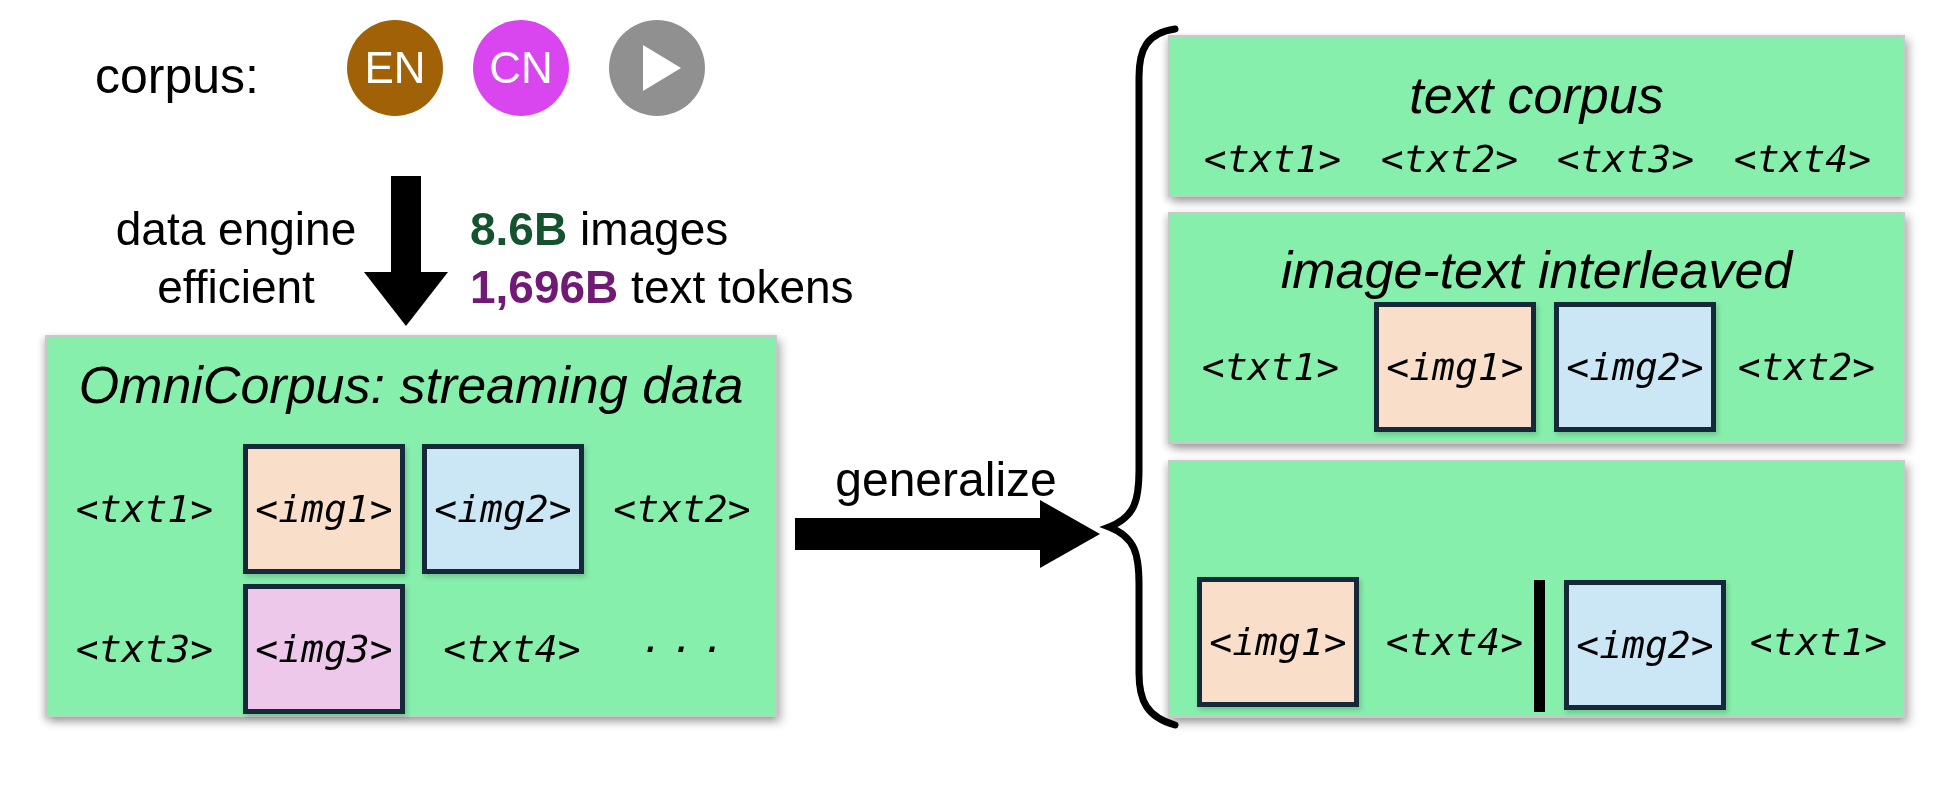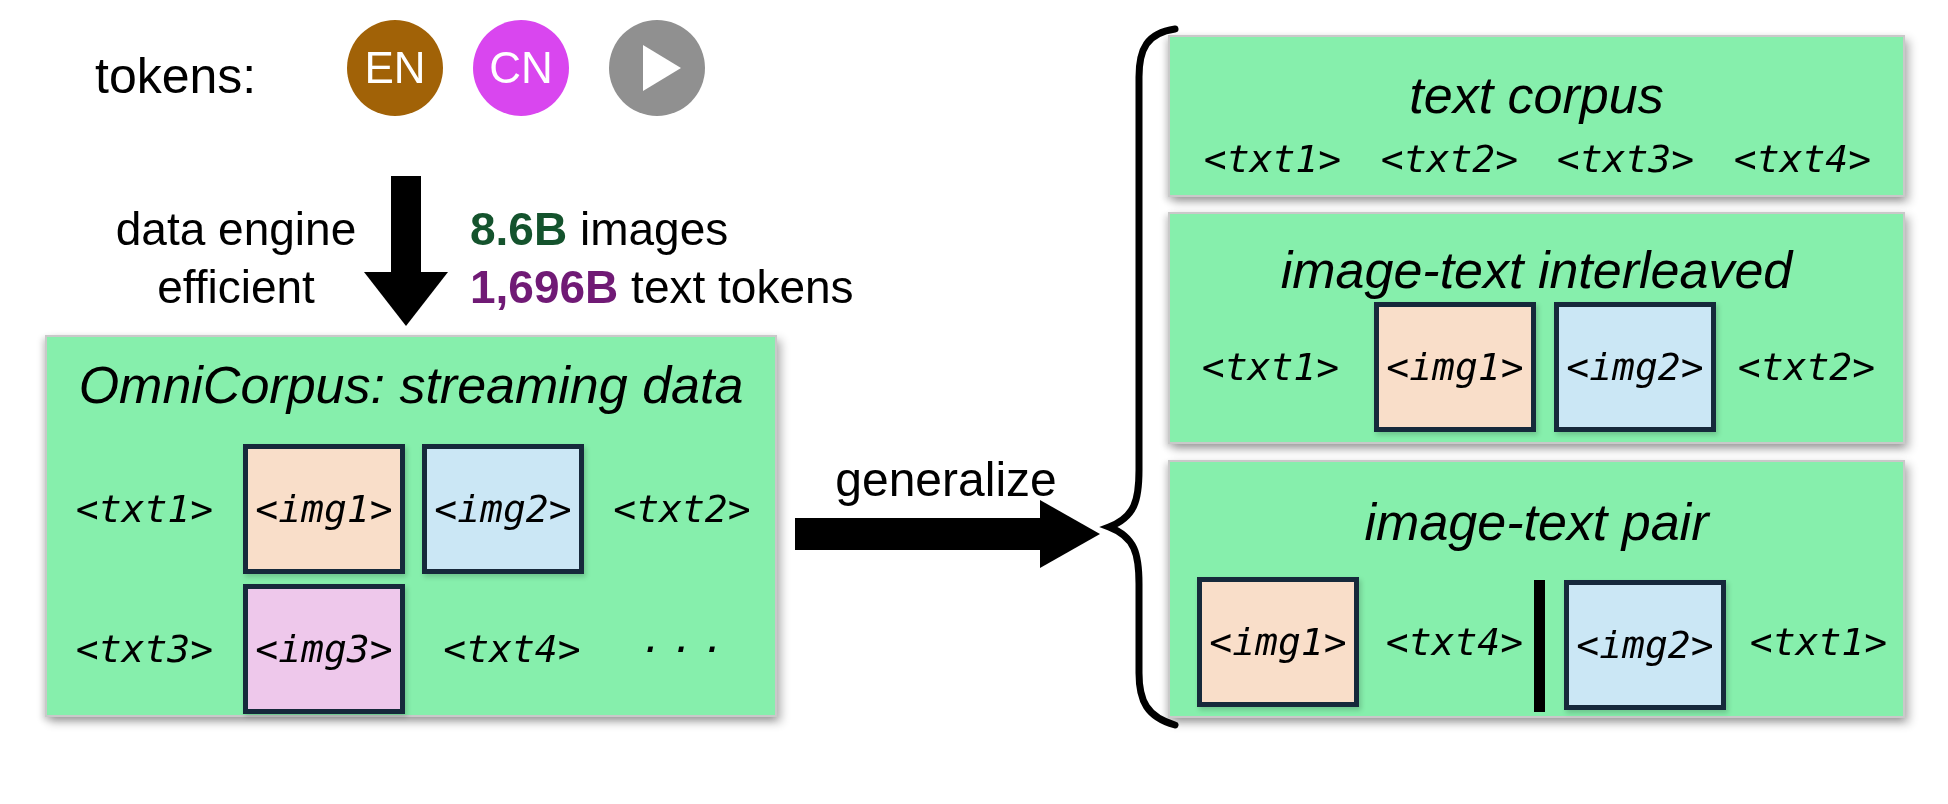--- a/index.html
+++ b/index.html
@@ -72,21 +72,21 @@
                border-left: 60px solid #000; }
 
   
   .pair-bar { background: #000; width: 11px; height: 132px; }
 </style>
 </head>
 <body>
 
 <div id="canvas">
 
-  <div class="abs src-label">tokens:</div>
+  <div class="abs src-label">corpus:</div>
   <div class="abs badge badge-en" style="background: #a16207;">
     <span>EN</span>
   </div>
   <div class="abs badge badge-cn" style="background: #d946ef;">
     <span>CN</span>
   </div>
   <div class="abs badge badge-video" style="background: rgb(144, 144, 144);">
     <div class="play-tri"></div>
   </div>
 
@@ -149,21 +149,20 @@
     <div class="abs img-box" style="left: 204px; top: 88px; background: rgb(249, 222, 201);">
       <span class="tok">&lt;img1&gt;</span>
     </div>
     <div class="abs img-box" style="left: 384px; top: 88px; background: rgb(203, 231, 245);">
       <span class="tok">&lt;img2&gt;</span>
     </div>
     <div class="abs tok" style="left:564px; top:133px; width:145px; height:40px;">&lt;txt2&gt;</div>
   </div>
 
   <div class="abs panel" id="box-pair">
-    <div class="abs panel-title" style="top:30px;">image-text pair</div>
     <div class="abs img-box" style="left: 27px; top: 115px; background: rgb(249, 222, 201);">
       <span class="tok">&lt;img1&gt;</span>
     </div>
     <div class="abs tok" style="left:212px; top:160px; width:145px; height:40px;">&lt;txt4&gt;</div>
     <div class="abs pair-bar" style="left:364px; top:118px;"></div>
     <div class="abs img-box" style="left: 394px; top: 118px; background: rgb(203, 231, 245);">
       <span class="tok">&lt;img2&gt;</span>
     </div>
     <div class="abs tok" style="left:576px; top:160px; width:145px; height:40px;">&lt;txt1&gt;</div>
   </div>

